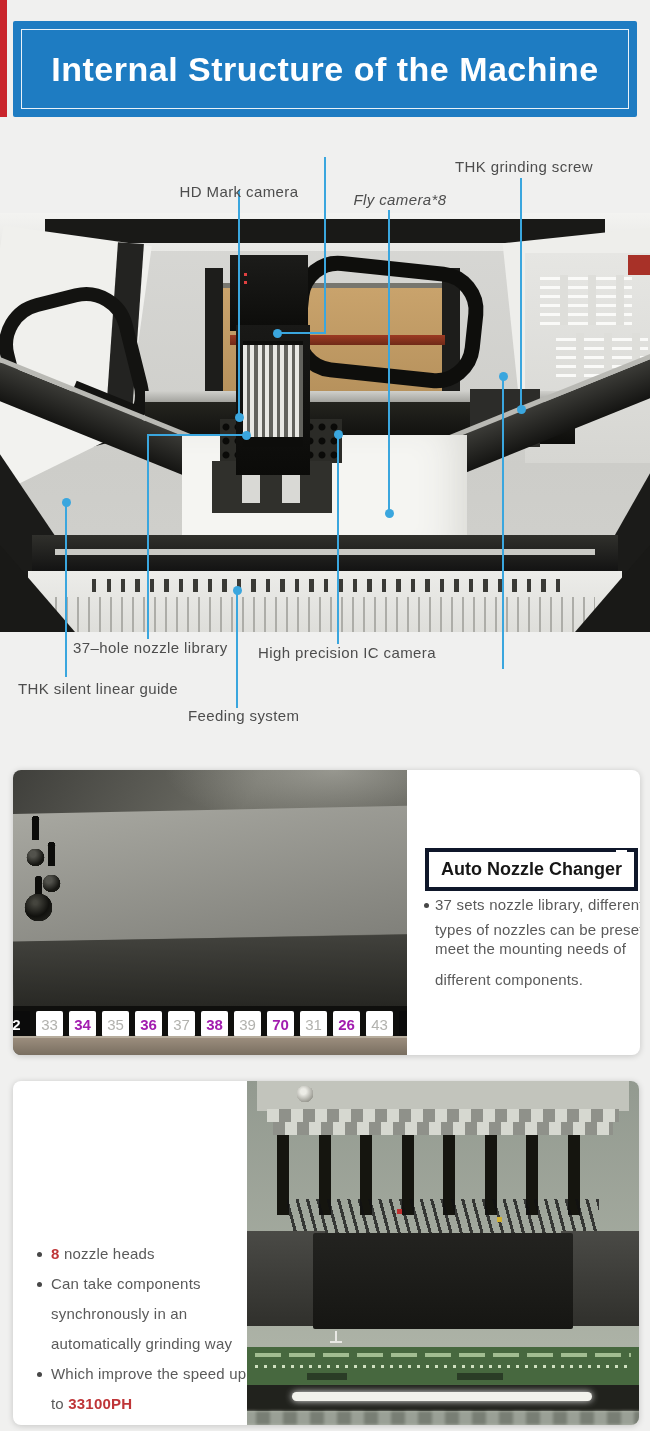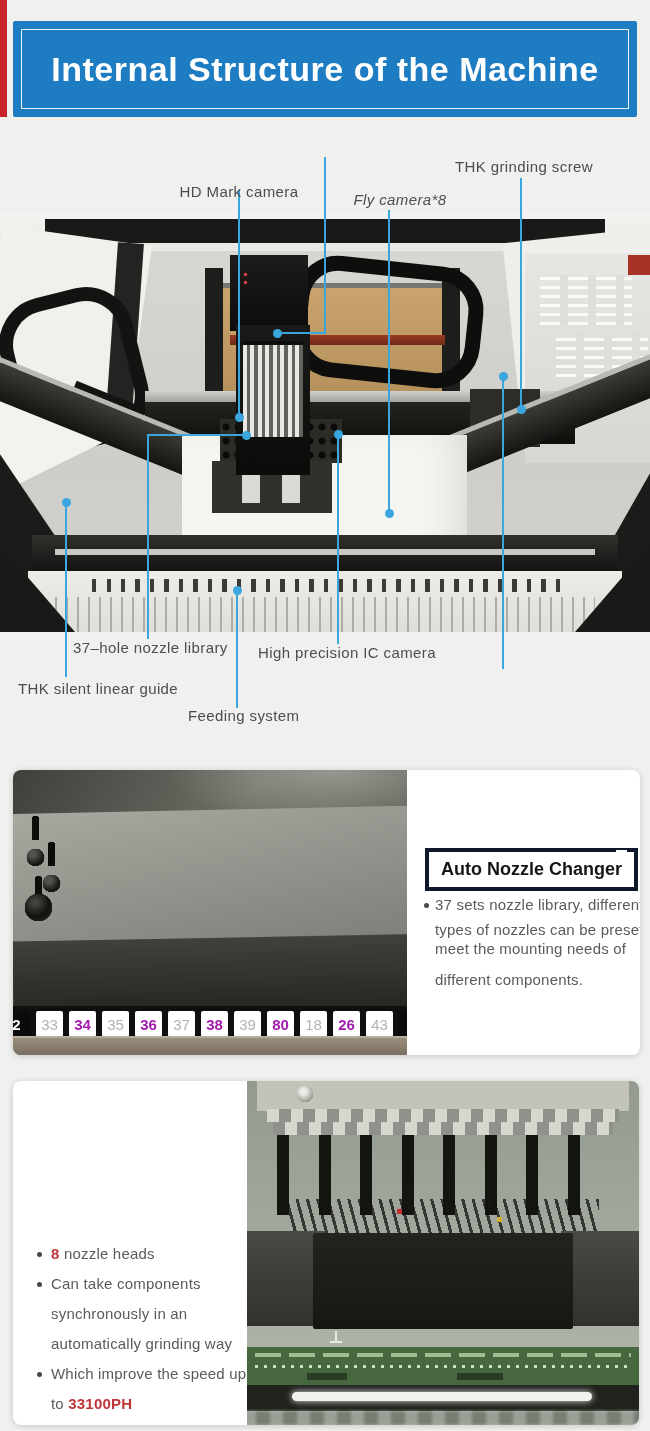--- a/index.html
+++ b/index.html
@@ -203,22 +203,22 @@
       <div class="tag-strip"></div>
       <div class="tags">
         <span class="tag dark">2</span>
         <span class="tag dim">33</span>
         <span class="tag">34</span>
         <span class="tag dim">35</span>
         <span class="tag">36</span>
         <span class="tag dim">37</span>
         <span class="tag">38</span>
         <span class="tag dim">39</span>
-        <span class="tag">80</span>
-        <span class="tag dim">18</span>
+        <span class="tag">70</span>
+        <span class="tag dim">31</span>
         <span class="tag">26</span>
         <span class="tag dim">43</span>
         <span class="tag dark">4</span>
       </div>
       <div class="p2-bottom"></div>
     </div>
     <div class="title-box" style="left:412px;top:78px;width:205px;height:35px;font-size:18px;">
       <span>Auto Nozzle Changer</span>
       <i class="notch"></i>
     </div>

